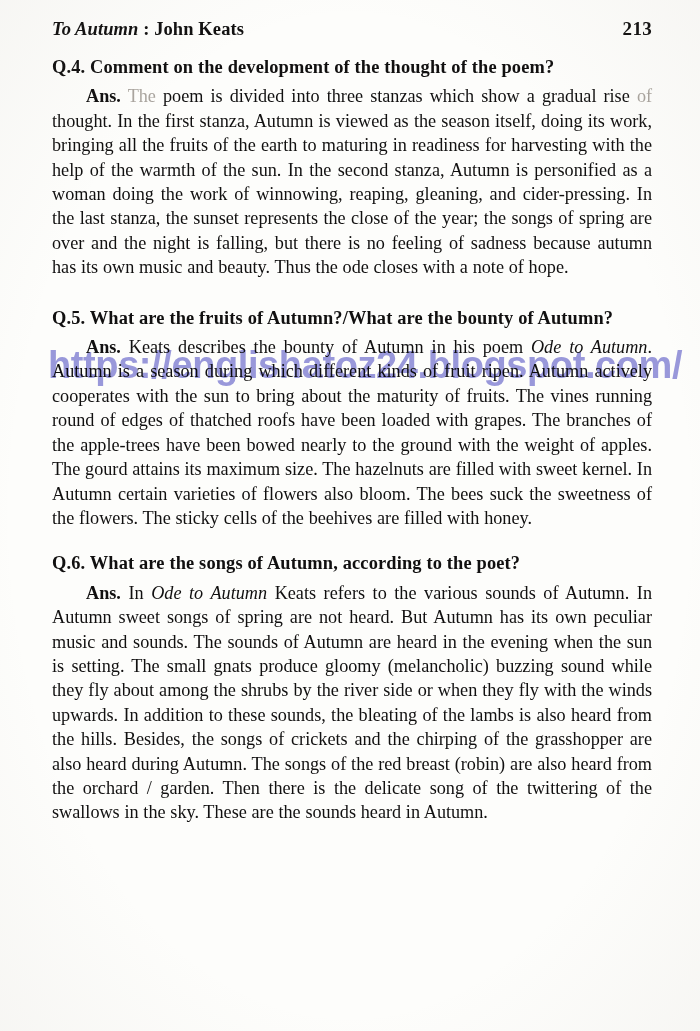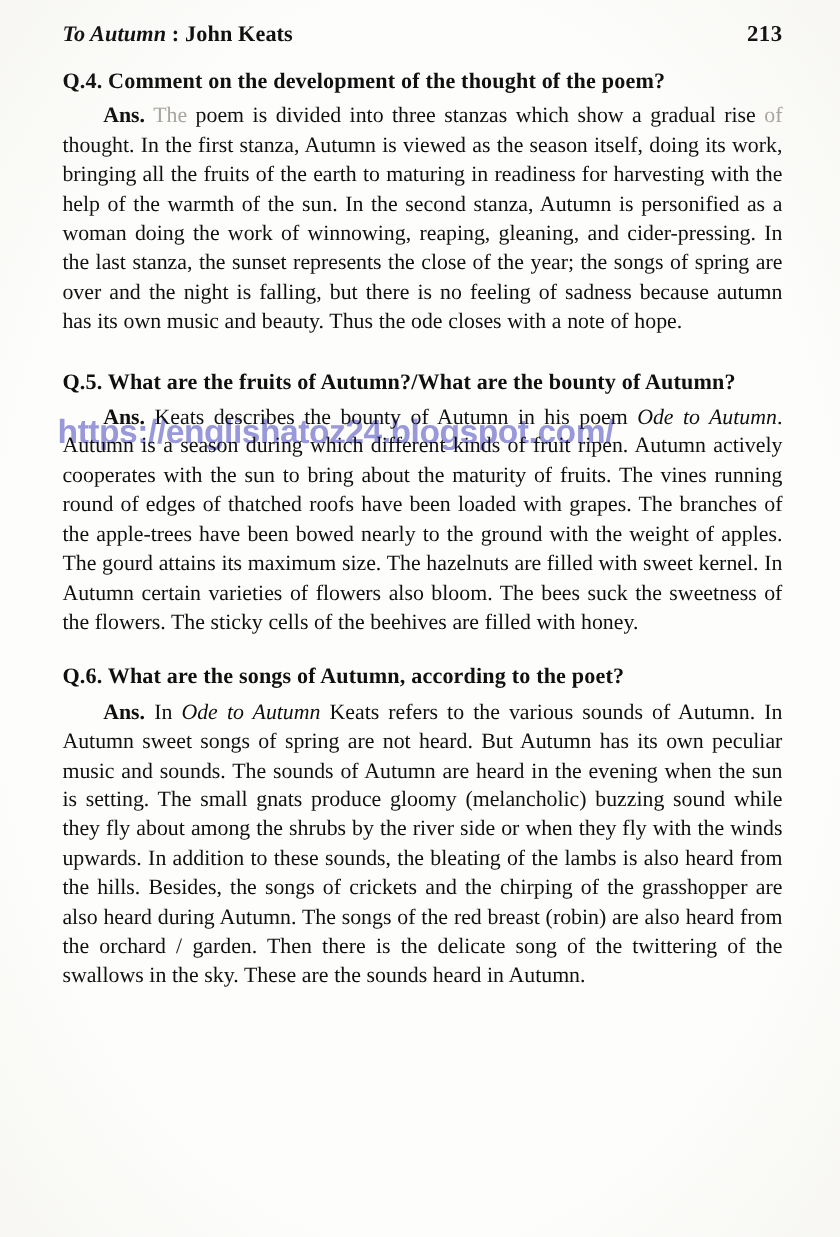--- a/index.html
+++ b/index.html
@@ -98,21 +98,21 @@
   .gap-xl { height: 26px; }
 
   
   .watermark {
     position: absolute;
     left: 48px;
     top: 344px;
     width: 640px;
     font-family: "Liberation Sans", "DejaVu Sans", sans-serif;
     font-weight: bold;
-    font-size: 28px;
+    font-size: 38px;
     letter-spacing: -0.4px;
     color: #9a99de;
     white-space: nowrap;
     z-index: 5;
     mix-blend-mode: multiply;
   }
 </style>
 </head>
 <body>
 

